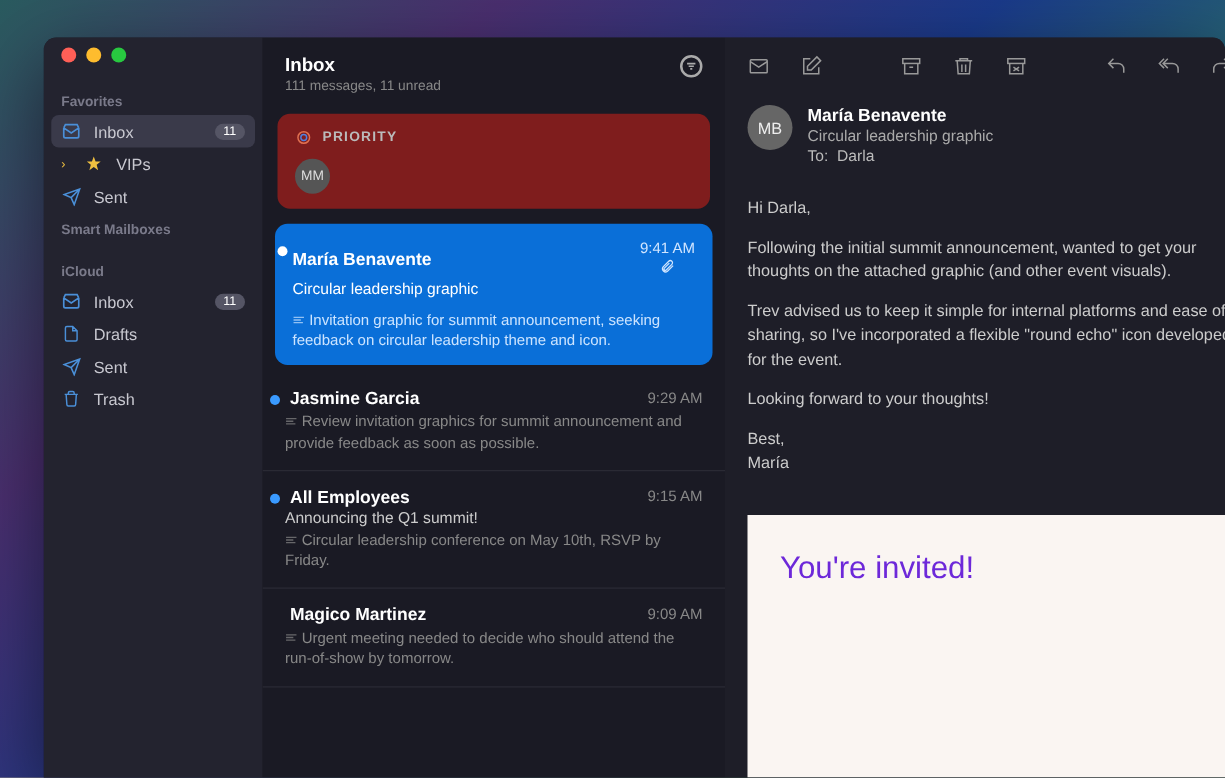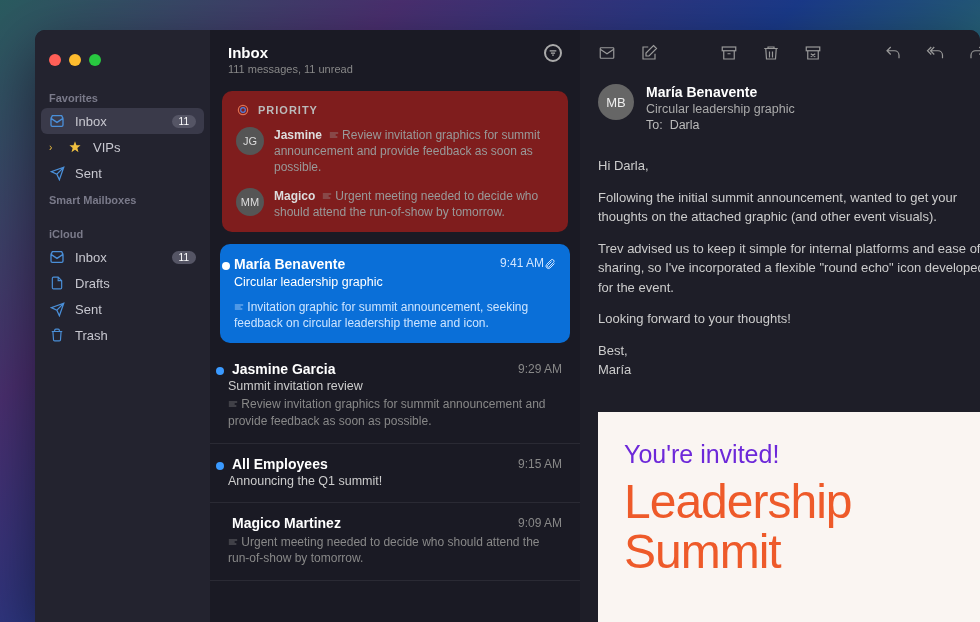--- a/index.html
+++ b/index.html
@@ -1,18 +1,18 @@
 <!DOCTYPE html>
 <html><head>
 <meta charset="utf-8">
 <style>
 * { margin: 0; padding: 0; box-sizing: border-box; font-family: -apple-system, BlinkMacSystemFont, "Segoe UI", Helvetica, Arial, sans-serif; }
 body { width: 980px; height: 622px; overflow: hidden; background: linear-gradient(135deg, #2a5b5f 0%, #4a2f6f 25%, #1a3a8a 50%, #2d7a5f 75%, #3a8a4f 100%); }
 .window { position: absolute; top: 30px; left: 35px; width: 945px; height: 592px; background: #1e1e28; border-radius: 10px 10px 0 0; display: flex; overflow: hidden; box-shadow: 0 20px 60px rgba(0,0,0,0.5); }
-.sidebar { width: 175px; background: #23232f; padding: 24px 0; flex-shrink: 0; }
+.sidebar { width: 175px; background: #23232f; padding: 8px 0; flex-shrink: 0; }
 .traffic-lights { display: flex; gap: 8px; padding: 0 14px 18px 14px; }
 .tl { width: 12px; height: 12px; border-radius: 50%; }
 .tl.red { background: #ff5f57; }
 .tl.yellow { background: #febc2e; }
 .tl.green { background: #28c840; }
 .section-header { color: #7a7a8a; font-size: 11px; font-weight: 600; padding: 4px 14px; margin-top: 4px; }
 .nav-item { display: flex; align-items: center; padding: 5px 14px; color: #c8c8d0; font-size: 13px; cursor: pointer; gap: 10px; }
 .nav-item.active { background: #3a3a4a; border-radius: 6px; margin: 0 6px; padding: 5px 8px; }
 .nav-item .icon { width: 16px; height: 16px; display: flex; align-items: center; justify-content: center; color: #4a8fd8; }
 .nav-item .label { flex: 1; }
@@ -43,21 +43,21 @@
 .msg.selected .msg-dot { background: #fff; left: 2px; }
 .msg-from { color: #fff; font-size: 14px; font-weight: 600; margin-left: 4px; }
 .msg.selected .msg-from { margin-left: 0; }
 .msg-time { color: #888; font-size: 12px; }
 .msg.selected .msg-time { color: #d0e5ff; }
 .msg-attach { color: #d0e5ff; font-size: 12px; margin-top: 2px; }
 .msg-subject { color: #ccc; font-size: 12.5px; margin-top: 2px; }
 .msg.selected .msg-subject { color: #fff; }
 .msg-preview { color: #888; font-size: 12px; margin-top: 3px; line-height: 1.35; }
 .msg.selected .msg-preview { color: #cce4ff; margin-top: 10px; }
-.msg-right { display: flex; align-items: flex-start; }
+.msg-right { display: flex; flex-direction: column; align-items: center; }
 
 .reader { flex: 1; background: #1e1e28; display: flex; flex-direction: column; }
 .toolbar { display: flex; gap: 24px; padding: 14px 18px; color: #999; align-items: center; }
 .toolbar .tb-icon { width: 18px; height: 18px; cursor: pointer; }
 .toolbar .spacer { width: 14px; }
 
 .msg-header { display: flex; gap: 12px; padding: 8px 18px 14px 18px; }
 .big-avatar { width: 36px; height: 36px; border-radius: 50%; background: #666; color: #eee; display: flex; align-items: center; justify-content: center; font-size: 13px; font-weight: 500; flex-shrink: 0; }
 .msg-header-text .from { color: #fff; font-size: 14px; font-weight: 700; }
 .msg-header-text .subj { color: #aaa; font-size: 12.5px; margin-top: 2px; }
@@ -165,30 +165,21 @@
     <div class="priority-box">
       <div class="priority-title">
         <svg class="ai-icon" viewBox="0 0 24 24">
             <circle cx="12" cy="12" r="8" fill="none" stroke="#e07050" stroke-width="2"></circle>
             <circle cx="12" cy="12" r="4" fill="none" stroke="#5080e0" stroke-width="2"></circle>
           </svg>
         <span>PRIORITY</span>
       </div>
       <div id="priority-items">
           <div class="priority-item">
-            <div class="avatar">JG</div>
-    <div class="priority-text"><b>Jasmine</b> &nbsp;<svg class="summ-icon" viewBox="0 0 24 16" fill="none" stroke="currentColor" stroke-width="2.5">
-                <path d="M2 3h20M2 8h14M2 13h18"></path>
-              </svg> Review invitation graphics for summit announcement and provide feedback as soon as possible.</div>
-          </div>
-          <div class="priority-item">
             <div class="avatar">MM</div>
-    <div class="priority-text"><b>Magico</b> &nbsp;<svg class="summ-icon" viewBox="0 0 24 16" fill="none" stroke="currentColor" stroke-width="2.5">
-                <path d="M2 3h20M2 8h14M2 13h18"></path>
-              </svg> Urgent meeting needed to decide who should attend the run-of-show by tomorrow.</div>
           </div>
         </div>
     </div>
 
     <div class="msg-list" id="msg-list">
         <div class="msg selected">
           <div class="msg-dot"></div>
     <div class="msg-top">
             <div class="msg-from">María Benavente</div>
             <div class="msg-right">
@@ -204,34 +195,36 @@
             </svg> Invitation graphic for summit announcement, seeking feedback on circular leadership theme and icon.</div>
         </div>
         <div class="msg">
           <div class="msg-dot"></div>
     <div class="msg-top">
             <div class="msg-from">Jasmine Garcia</div>
             <div class="msg-right">
               <div class="msg-time">9:29 AM</div>
             </div>
           </div>
-    <div class="msg-subject">Summit invitation review</div>
     <div class="msg-preview"><svg class="summ-icon" viewBox="0 0 24 16" fill="none" stroke="currentColor" stroke-width="2.5">
               <path d="M2 3h20M2 8h14M2 13h18"></path>
             </svg> Review invitation graphics for summit announcement and provide feedback as soon as possible.</div>
         </div>
         <div class="msg">
           <div class="msg-dot"></div>
     <div class="msg-top">
             <div class="msg-from">All Employees</div>
             <div class="msg-right">
               <div class="msg-time">9:15 AM</div>
             </div>
           </div>
     <div class="msg-subject">Announcing the Q1 summit!</div>
+    <div class="msg-preview"><svg class="summ-icon" viewBox="0 0 24 16" fill="none" stroke="currentColor" stroke-width="2.5">
+              <path d="M2 3h20M2 8h14M2 13h18"></path>
+            </svg> Circular leadership conference on May 10th, RSVP by Friday.</div>
         </div>
         <div class="msg">
     <div class="msg-top">
             <div class="msg-from">Magico Martinez</div>
             <div class="msg-right">
               <div class="msg-time">9:09 AM</div>
             </div>
           </div>
     <div class="msg-preview"><svg class="summ-icon" viewBox="0 0 24 16" fill="none" stroke="currentColor" stroke-width="2.5">
               <path d="M2 3h20M2 8h14M2 13h18"></path>
@@ -285,17 +278,16 @@
     <div class="body-text" id="body-text">
         <p>Hi Darla,</p>
         <p>Following the initial summit announcement, wanted to get your thoughts on the attached graphic (and other event visuals).</p>
         <p>Trev advised us to keep it simple for internal platforms and ease of sharing, so I've incorporated a flexible "round echo" icon developed for the event.</p>
         <p>Looking forward to your thoughts!</p>
         <p>Best,<br>María</p>
       </div>
 
     <div class="invite-card">
       <div class="small">You're invited!</div>
-      <div class="big">Leadership Summit</div>
     </div>
   </div>
 
 </div>
 
 </body></html>

